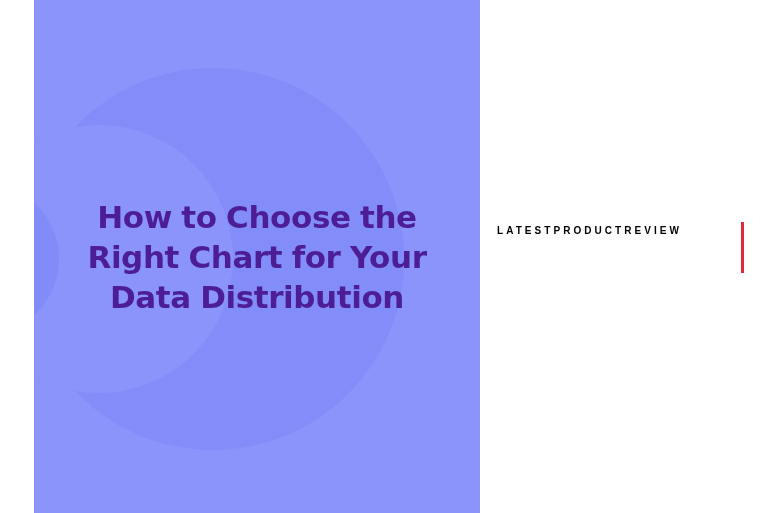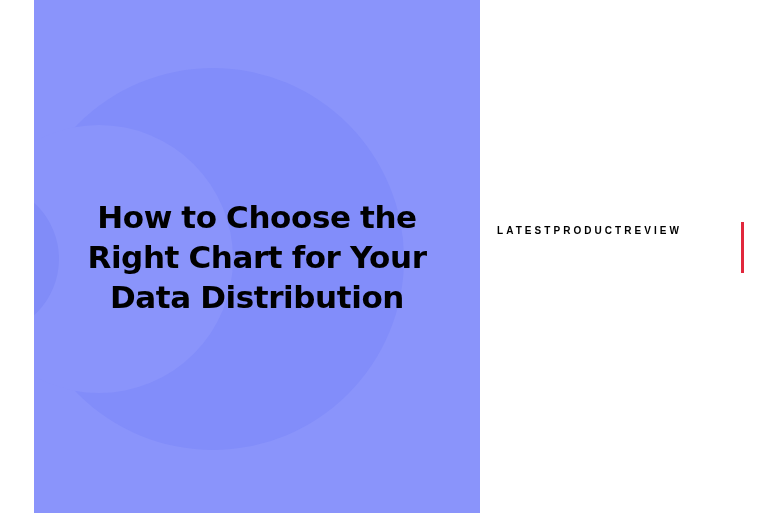--- a/index.html
+++ b/index.html
@@ -71,21 +71,21 @@
     width: 446px;
     height: 513px;
     display: flex;
     align-items: center;
     justify-content: center;
     padding: 0 22px;
     z-index: 3;
   }
 
   #hero-title-text {
-    color: #000000;
+    color: #4c1d95;
     font-family: "DejaVu Sans", sans-serif;
     font-size: 31px;
     font-weight: 700;
     line-height: 40px;
     letter-spacing: -0.4px;
     text-align: center;
     word-spacing: -1px;
     text-rendering: optimizeLegibility;
   }
 

